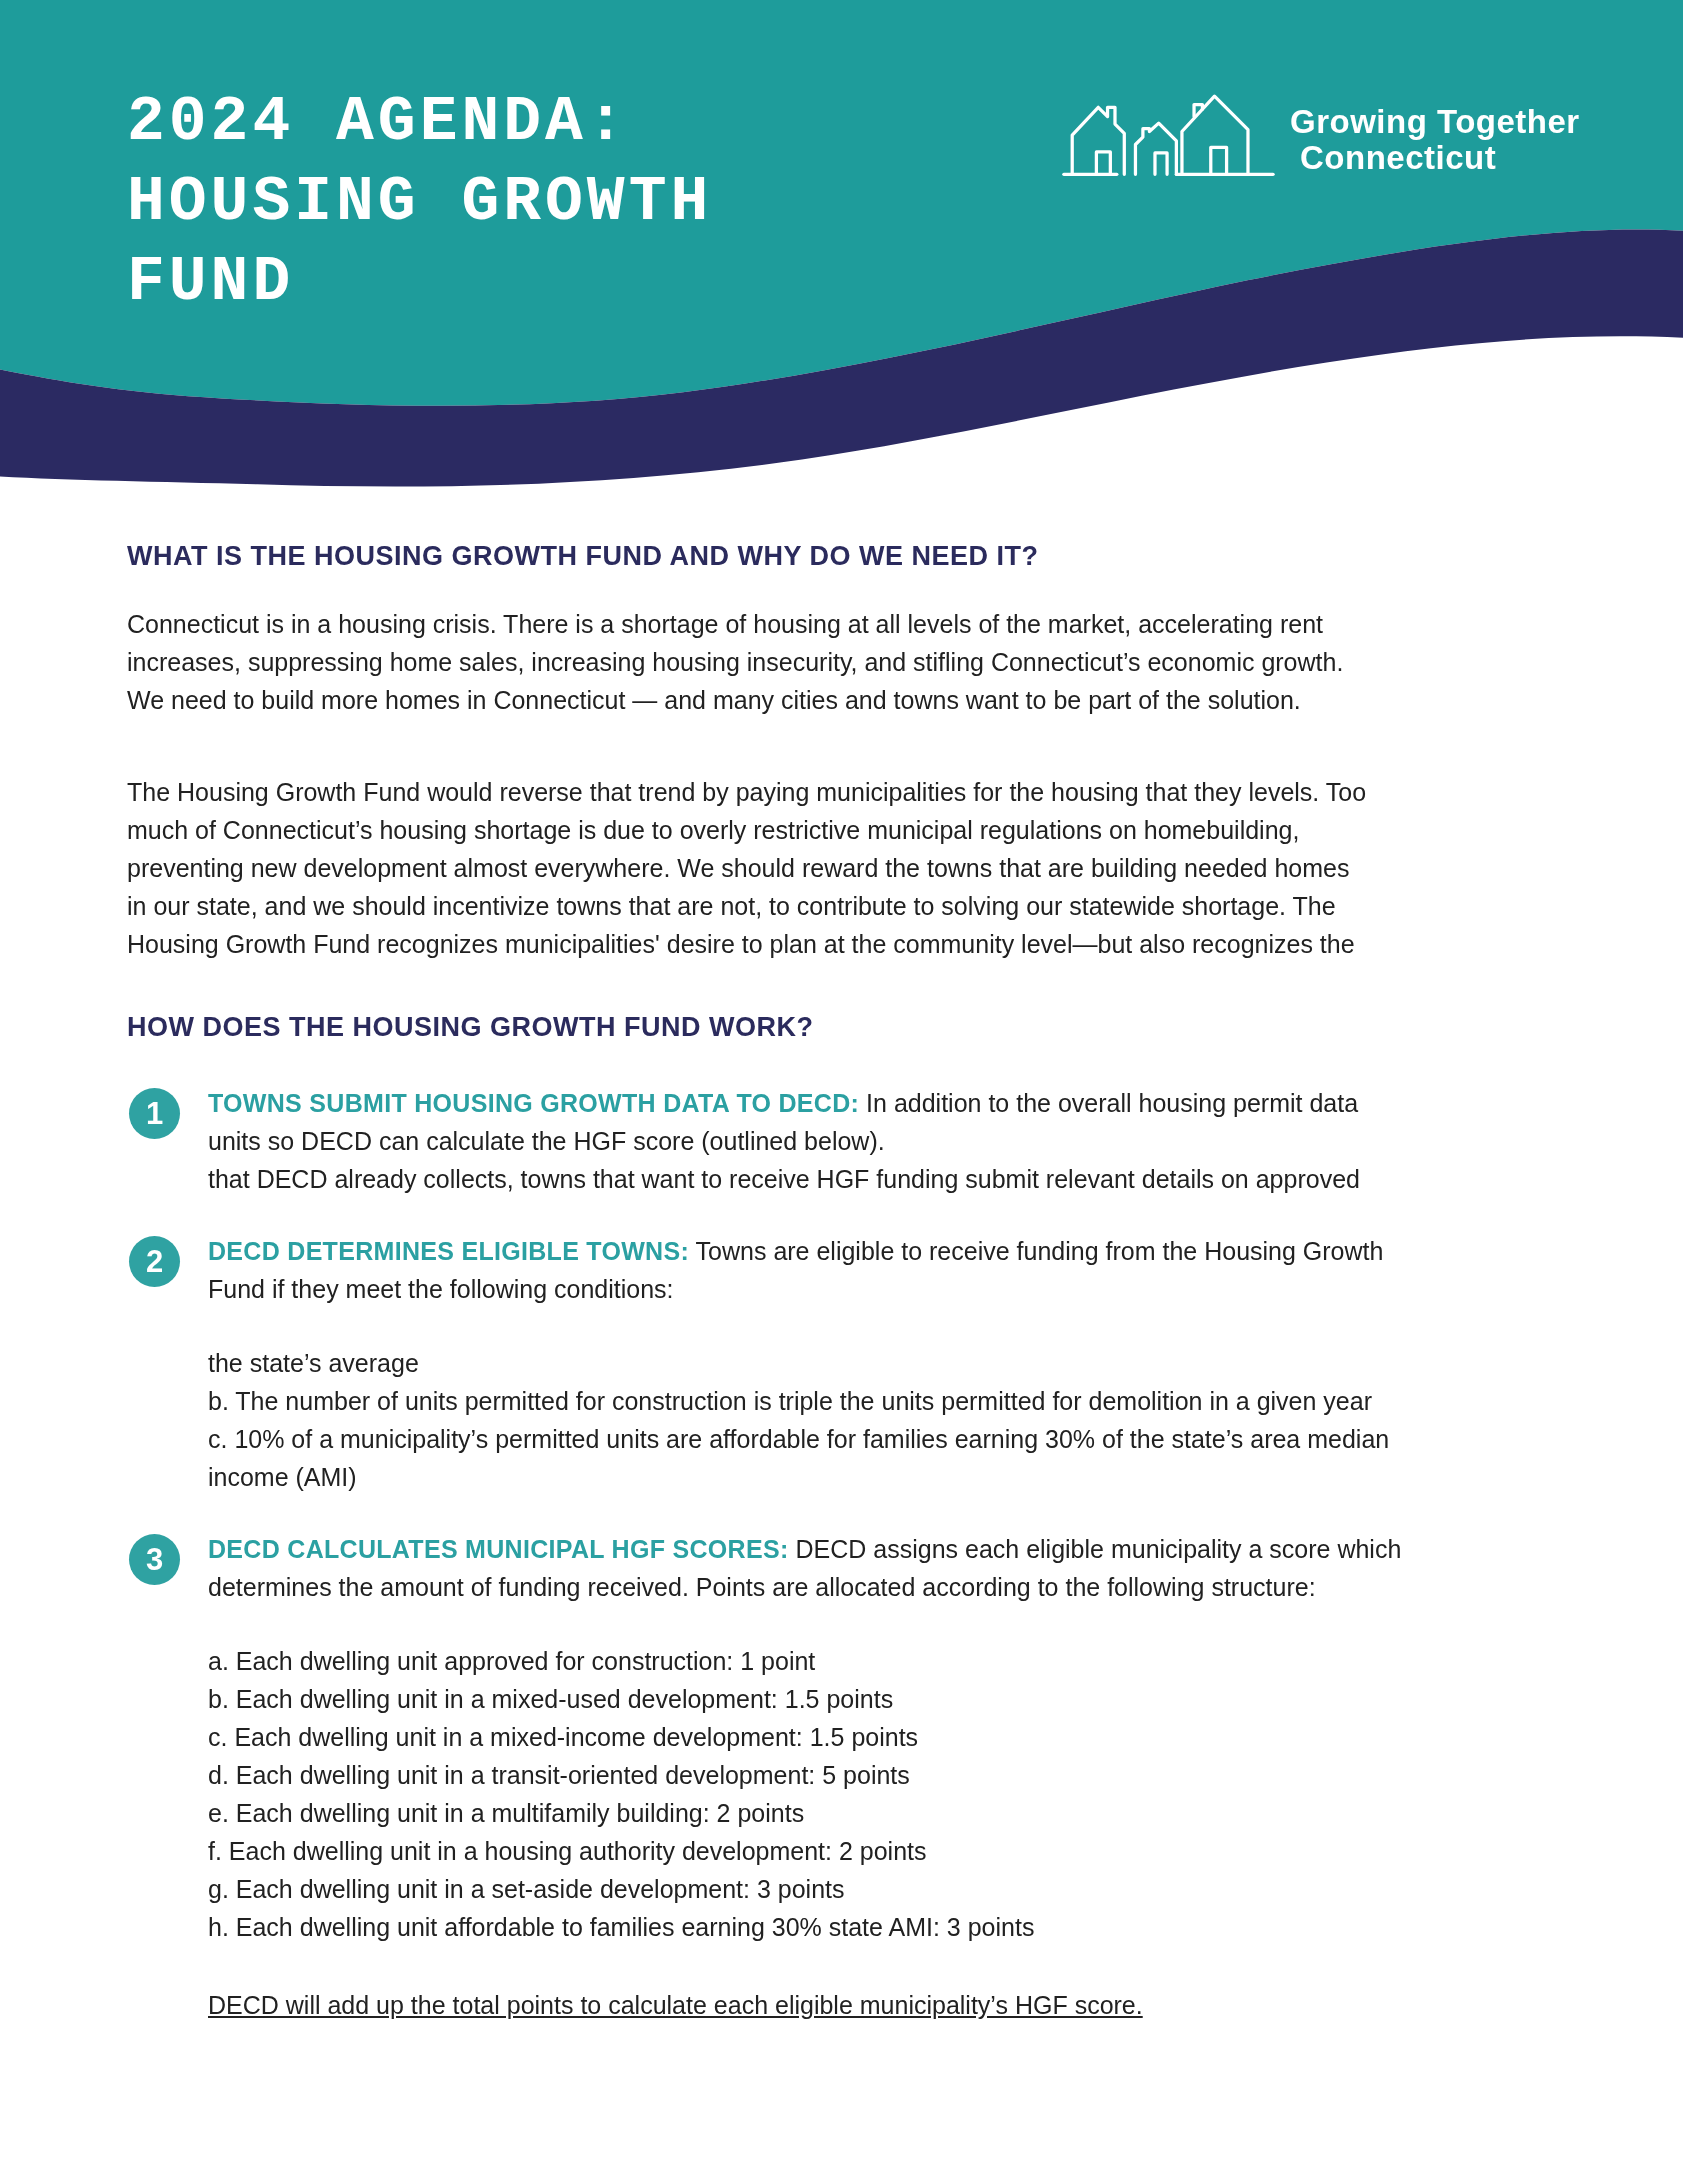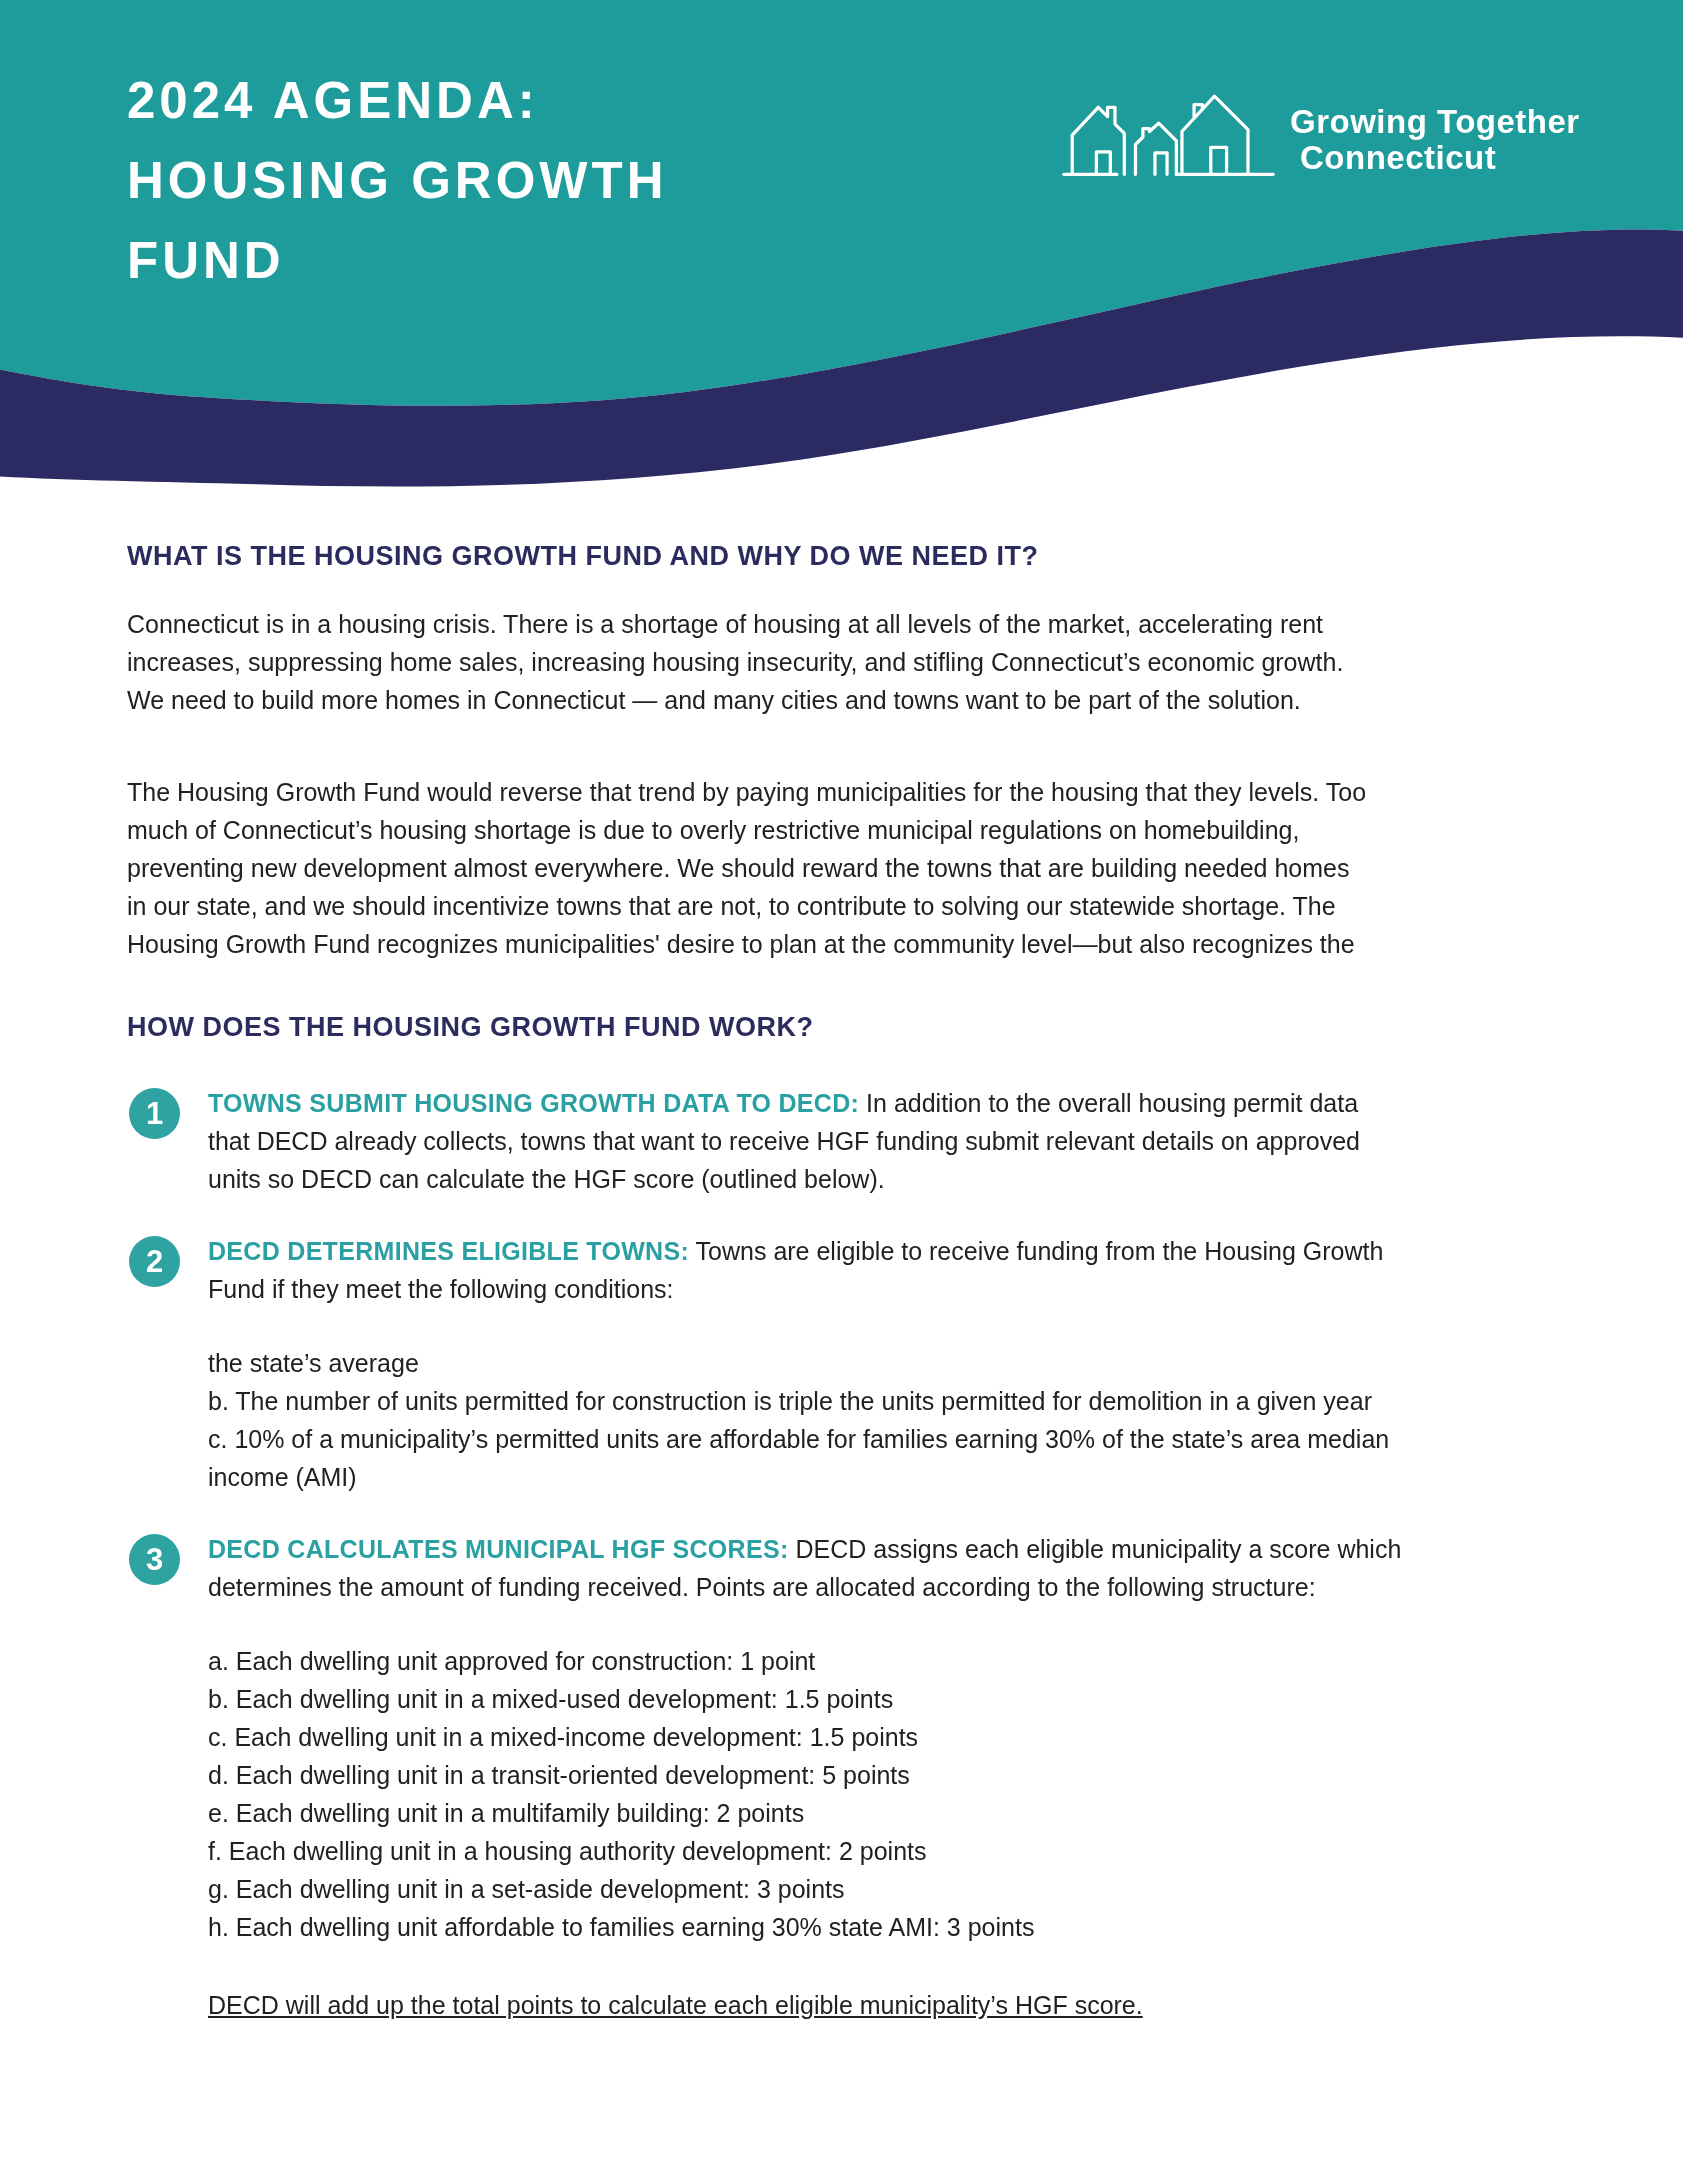--- a/index.html
+++ b/index.html
@@ -1,20 +1,20 @@
 <!DOCTYPE html>
 <html><head>
 <meta charset="utf-8">
 <style>
   html,body{margin:0;padding:0;background:#ffffff;}
   .page{position:relative;width:1683px;height:2178px;background:#ffffff;overflow:hidden;
         font-family:"Liberation Sans",sans-serif;}
   .hero{position:absolute;top:0;left:0;width:1683px;height:515px;}
-  .title{position:absolute;left:127px;top:61px;color:#ffffff;font-size:51px;font-weight:bold;
-         letter-spacing:4px;line-height:80px;}
+  .title{position:absolute;left:127px;top:83px;color:#ffffff;font-size:63px;font-weight:bold;
+         letter-spacing:4px;line-height:80px;font-family:Liberation Mono, monospace;}
   .logo{position:absolute;left:1058px;top:85px;display:flex;align-items:flex-end;color:#ffffff;}
   .logo svg{display:block;}
   .logo-text{margin-left:12px;margin-bottom:2px;font-size:33px;line-height:36px;font-weight:bold;
              letter-spacing:0.5px;}
   .logo-text .l2{padding-left:10px;}
   .content{position:absolute;left:127px;top:538px;width:1445px;color:#212121;
            font-size:25px;line-height:38px;}
   .sec-h{color:#2B2B5D;font-size:27px;font-weight:bold;letter-spacing:0.5px;line-height:36px;margin:0;}
   .sec1-h{margin-bottom:31px;}
   .sec2-h{margin-top:46px;margin-bottom:39px;}
@@ -94,22 +94,22 @@
         <div class="line">Housing Growth Fund recognizes municipalities' desire to plan at the community level—but also recognizes the</div>
       </div>
 
     <h2 class="sec-h sec2-h">HOW DOES THE HOUSING GROWTH FUND WORK?</h2>
 
     <div id="items">
         <div class="item">
           <div class="badge">1</div>
           <div class="item-content">
             <div class="line"><span class="item-label">TOWNS SUBMIT HOUSING GROWTH DATA TO DECD:</span> In addition to the overall housing permit data</div>
+            <div class="line">units so DECD can calculate the HGF score (outlined below).</div>
             <div class="line">that DECD already collects, towns that want to receive HGF funding submit relevant details on approved</div>
-            <div class="line">units so DECD can calculate the HGF score (outlined below).</div>
           </div>
         </div>
         <div class="item">
           <div class="badge">2</div>
           <div class="item-content">
             <div class="line"><span class="item-label">DECD DETERMINES ELIGIBLE TOWNS:</span> Towns are eligible to receive funding from the Housing Growth</div>
             <div class="line">Fund if they meet the following conditions:</div>
             <div class="sublist">
               <div class="line">the state’s average</div>
               <div class="line">b. The number of units permitted for construction is triple the units permitted for demolition in a given year</div>

